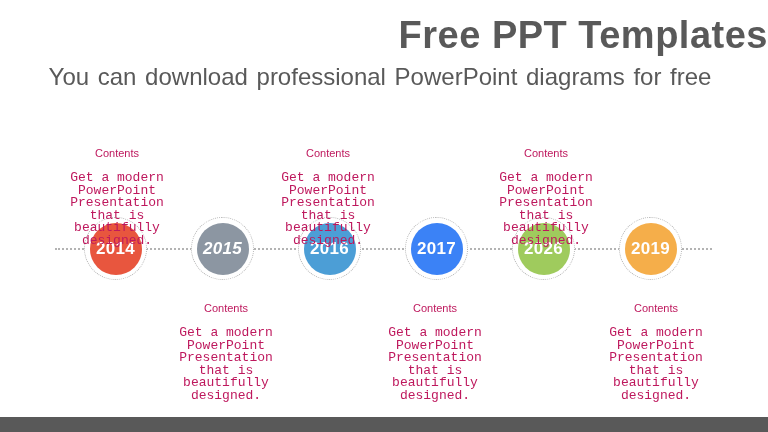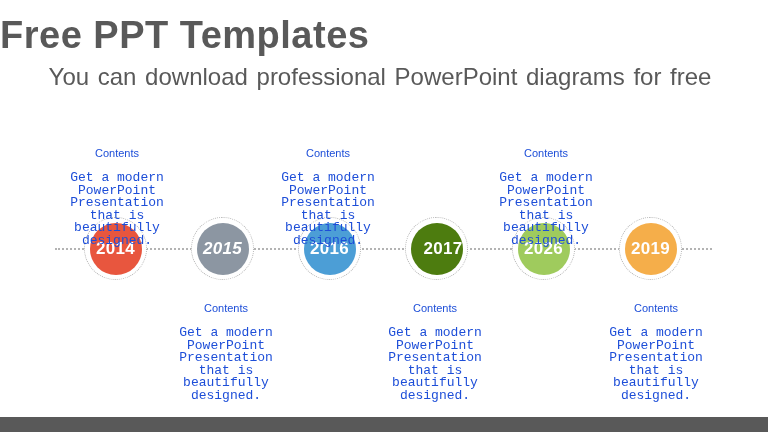--- a/index.html
+++ b/index.html
@@ -9,21 +9,21 @@
     height: 432px;
     background: #ffffff;
     overflow: hidden;
     font-family: "Liberation Sans", sans-serif;
   }
   .slide-title {
     position: absolute;
     top: 14px;
     left: 0;
     width: 768px;
-    text-align: left;
+    text-align: right;
     font-size: 38px;
     font-weight: bold;
     color: #595959;
     letter-spacing: 0.5px;
   }
   .slide-subtitle {
     position: absolute;
     top: 63px;
     left: 0;
     width: 760px;
@@ -65,21 +65,21 @@
   .year-label {
     color: #ffffff;
     font-size: 17px;
     font-weight: bold;
     letter-spacing: 0.3px;
   }
   .caption {
     position: absolute;
     width: 150px;
     text-align: center;
-    color: #1d4ed8;
+    color: #be185d;
     z-index: 2;
   }
   .caption-heading {
     font-size: 11px;
     line-height: 13px;
     margin: 0 0 1px 0;
   }
   .caption-body {
     font-size: 13px;
     line-height: 12.5px;
@@ -115,21 +115,21 @@
     <div class="node-circle" style="background-color: rgb(140, 150, 162); font-style: italic;">
       <span class="year-label">2015</span>
     </div>
   </div>
   <div class="node" style="left:298px;">
     <div class="node-circle" style="background-color: rgb(76, 158, 214);">
       <span class="year-label">2016</span>
     </div>
   </div>
   <div class="node" style="left:405px;">
-    <div class="node-circle" style="background-color: #4d7c0f; justify-content: flex-end;">
+    <div class="node-circle" style="background-color: #3b82f6;">
       <span class="year-label">2017</span>
     </div>
   </div>
   <div class="node" style="left:512px;">
     <div class="node-circle" style="background-color: rgb(159, 203, 93);">
       <span class="year-label">2026</span>
     </div>
   </div>
   <div class="node" style="left:619px;">
     <div class="node-circle" style="background-color: rgb(245, 174, 74);">

